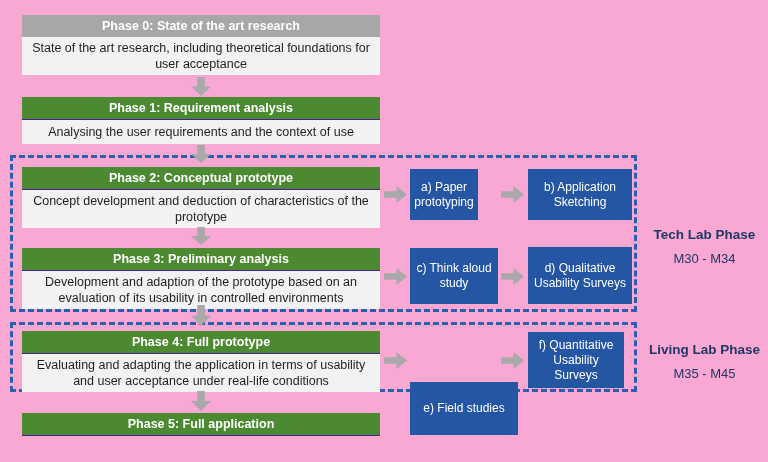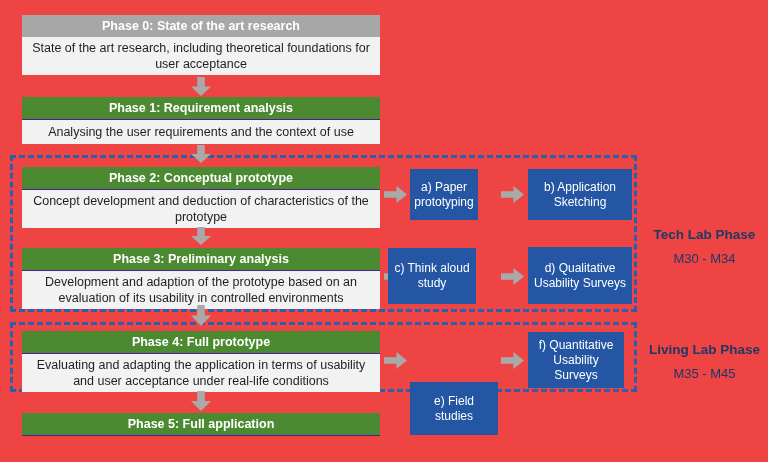--- a/index.html
+++ b/index.html
@@ -1,17 +1,17 @@
 <!DOCTYPE html>
 <html style="--green: #4b8a31; --header_gray: #a7a7a7; --body_gray: #f2f2f2; --blue: #2456a4; --dashed_blue: #2b5fae; --navy: #1f3864; --arrow: #a9a9a9;"><head>
 <meta charset="utf-8">
 <style>
   html,body{margin:0;padding:0;background:#fff;}
   .canvas{
-    position:relative;width:768px;height:462px;background:#ef4444;
+    position:relative;width:768px;height:462px;background:#f9a8d4;
     font-family:"Liberation Sans","DejaVu Sans",sans-serif;overflow:hidden;
   }
   .phase{position:absolute;left:22px;width:358px;}
   .phase-header{
     width:100%;box-sizing:border-box;color:#ffffff;font-weight:bold;
     font-size:12.5px;text-align:center;padding:4px 2px 3px 2px;line-height:15px;
   }
   .hdr-gray{background:var(--header_gray,#a7a7a7);}
   .hdr-green{background:var(--green,#4b8a31);border-bottom:1px solid #4c1d95;}
   .phase-body{
@@ -87,26 +87,26 @@
   <div class="phase" style="top:413px;">
     <div class="phase-header hdr-green">Phase 5: Full application</div>
   </div>
 
   <div class="arrow-right" style="left:384px;top:186px;"></div>
   <div class="method" style="left:410px;top:169px;width:68px;height:51px;">a) Paper prototyping</div>
   <div class="arrow-right" style="left:501px;top:186px;"></div>
   <div class="method" style="left:528px;top:169px;width:104px;height:51px;">b) Application Sketching</div>
 
   <div class="arrow-right" style="left:384px;top:268px;"></div>
-  <div class="method" style="left:388px;top:248px;width:88px;height:56px;">c) Think aloud study</div>
+  <div class="method" style="left:410px;top:248px;width:88px;height:56px;">c) Think aloud study</div>
   <div class="arrow-right" style="left:501px;top:268px;"></div>
   <div class="method" style="left:528px;top:247px;width:104px;height:57px;">d) Qualitative Usability Surveys</div>
 
   <div class="arrow-right" style="left:384px;top:352px;"></div>
-  <div class="method" style="left:410px;top:334px;width:88px;height:53px;margin-top:48px;">e) Field studies</div>
+  <div class="method" style="left:410px;top:334px;width:108px;height:53px;margin-top:48px;">e) Field studies</div>
   <div class="arrow-right" style="left:501px;top:352px;"></div>
   <div class="method" style="left:528px;top:332px;width:96px;height:56px;">f) Quantitative Usability Surveys</div>
 
   <div class="group-caption" style="top:227px;">
     <div class="g-label">Tech Lab Phase</div>
     <div class="g-range">M30 - M34</div>
   </div>
   <div class="group-caption" style="top:342px;">
     <div class="g-label">Living Lab Phase</div>
     <div class="g-range">M35 - M45</div>

